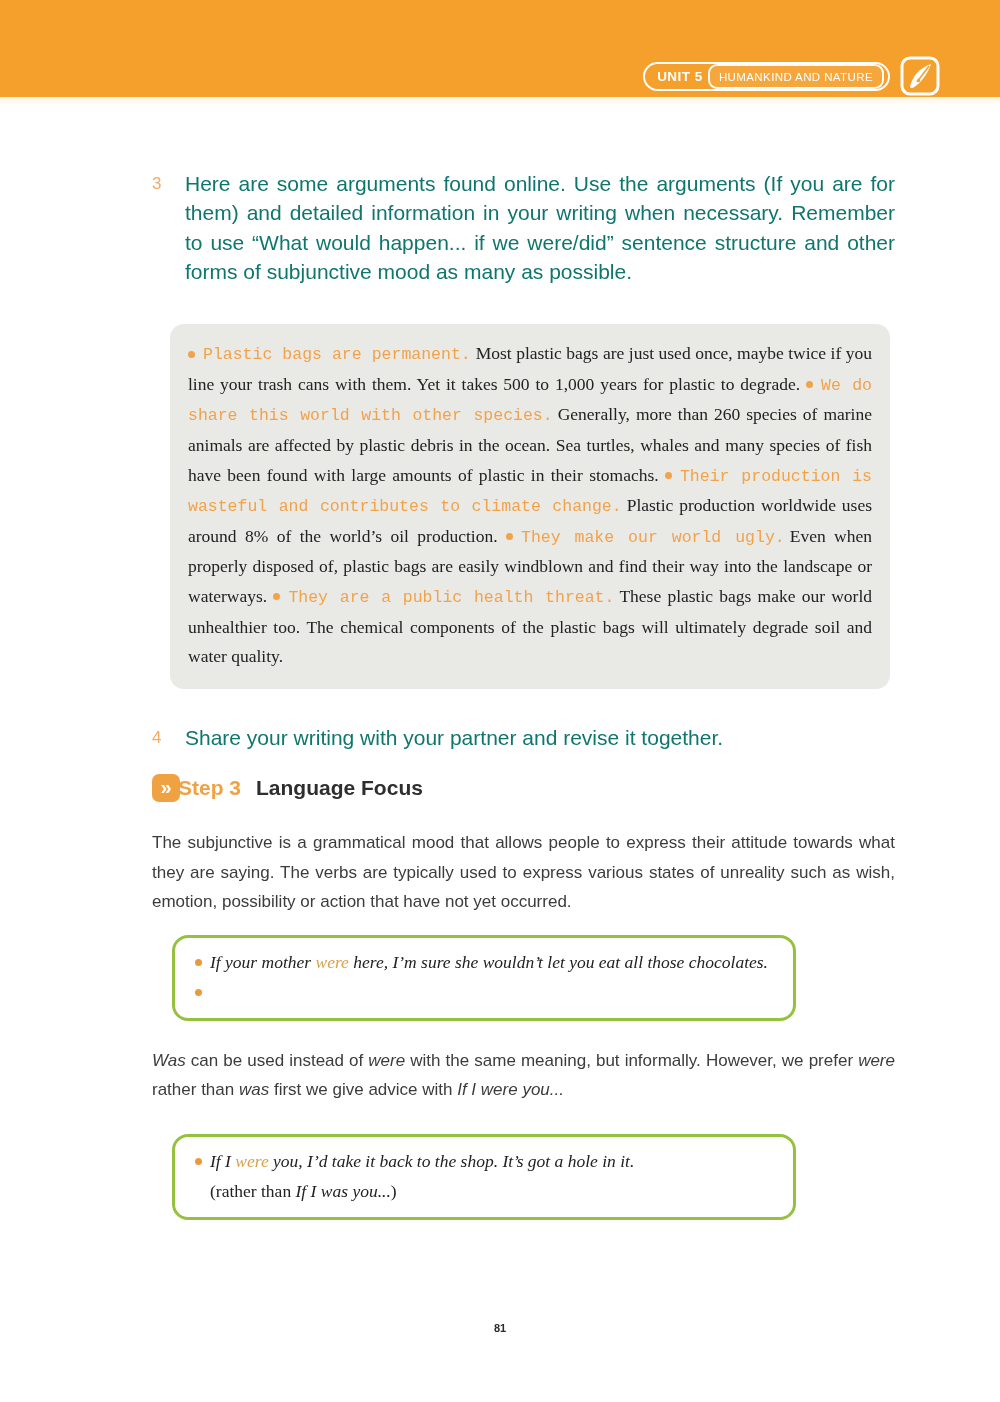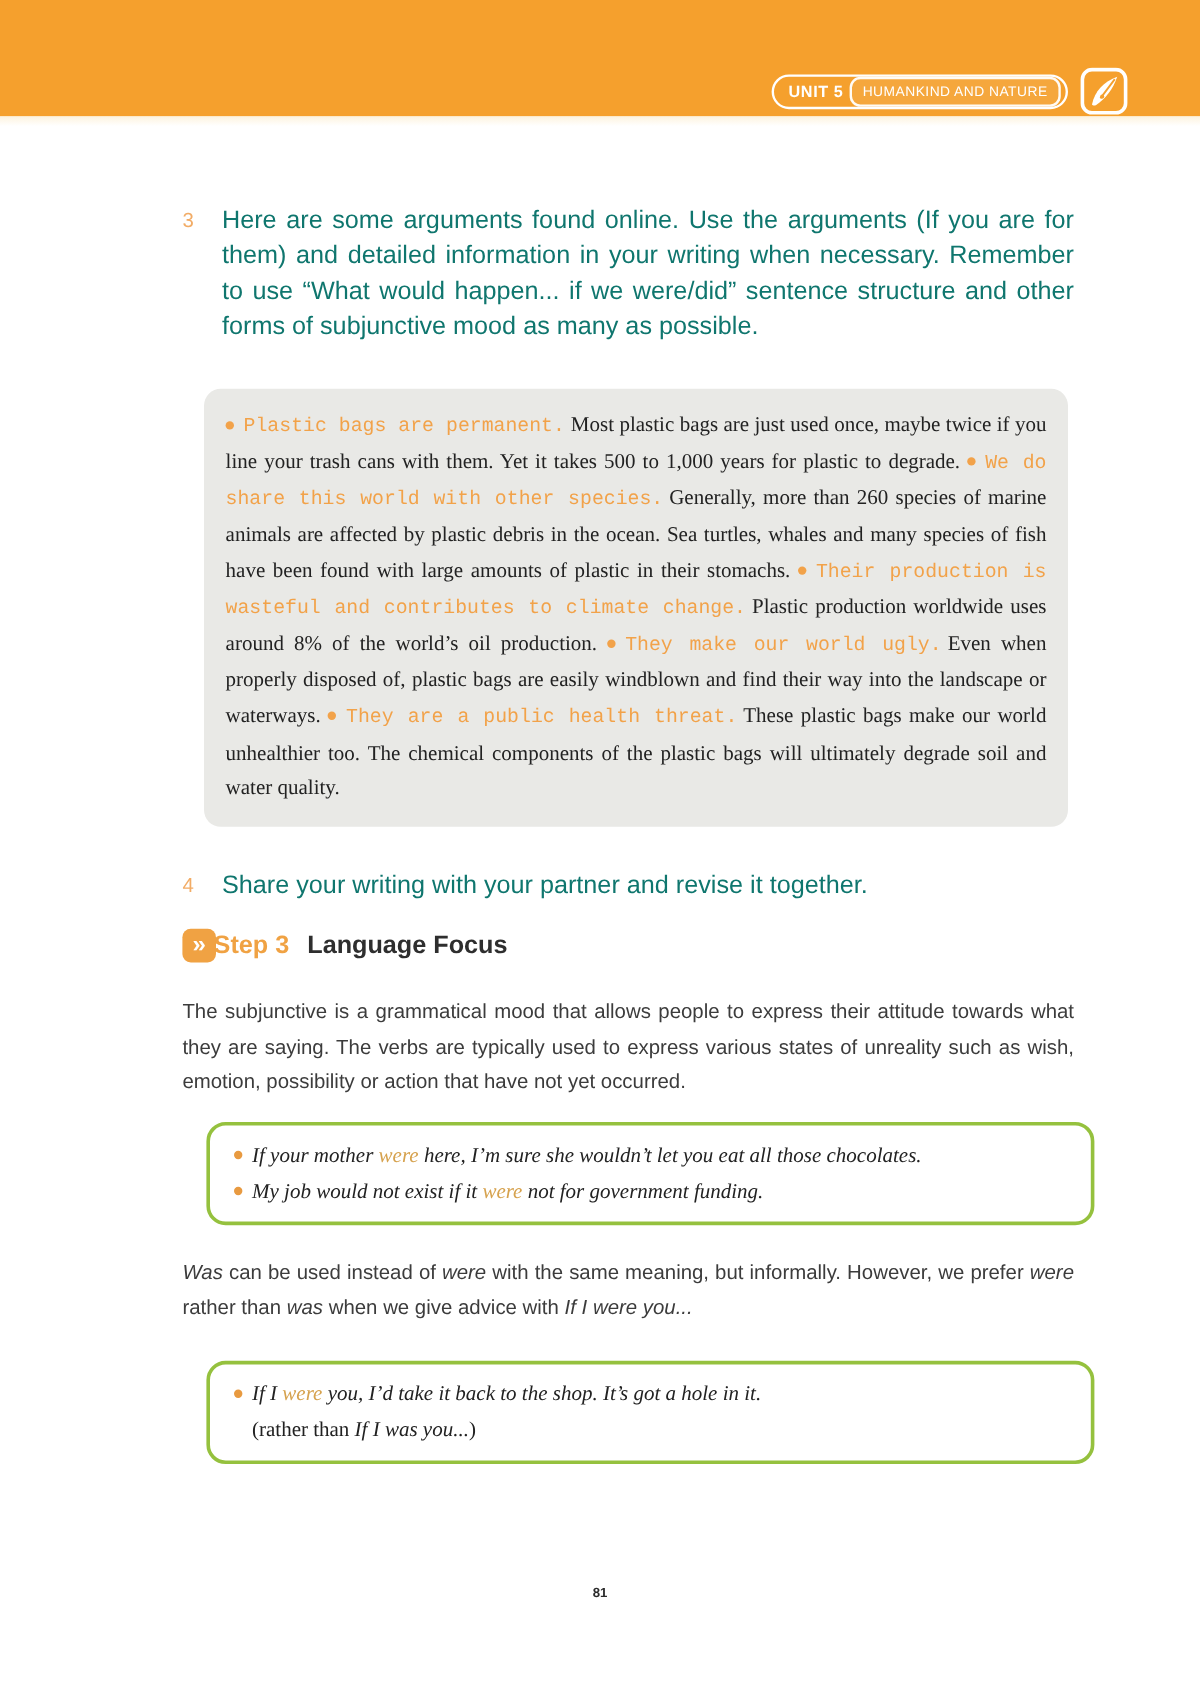--- a/index.html
+++ b/index.html
@@ -93,21 +93,21 @@
   }
   
   .lf-para{
     margin-top:0;color:var(--dark);font-size:17px;line-height:29.5px;
     text-align:justify;
   }
   .lf-first{margin-top:26px;}
   .lf-gap{margin-top:18px;}
   
   .example-box{
-    margin:18px 17px 0 20px;width:740px;background:#ffffff;
+    margin:18px 17px 0 20px;width:624px;background:#ffffff;
     border:3.5px solid var(--green);border-radius:16px;
     padding:9px 20px 11px;
     font-family:"Liberation Serif",serif;font-size:17.5px;line-height:30px;
     color:#222222;
   }
   .example-box .bullet-dot{background:#E89A40;}
   .example-note{padding-left:15px;}
   .seg-i{font-style:italic;}
   .seg-hl{color:var(--were-gold);}
   
@@ -172,25 +172,25 @@
     <span class="step-title">Language Focus</span>
   </div>
 
   <p class="lf-para lf-first">The subjunctive is a grammatical mood that allows people to express their attitude towards what they are saying. The verbs are typically used to express various states of unreality such as wish, emotion, possibility or action that have not yet occurred.</p>
 
   <div class="example-box">
     <div>
       <span class="bullet-dot"></span><span><span class="seg-i">If your mother </span><span class="seg-i seg-hl">were</span><span class="seg-i"> here, I’m sure she wouldn’t let you eat all those chocolates.</span></span>
     </div>
     <div>
-      <span class="bullet-dot"></span><span><span class="seg-i">My job would not exist if it </span><span class="seg-i seg-hl">were</span><span class="seg-i"> not for government funding.</span></span>
+      <span class="bullet-dot"></span>
     </div>
   </div>
 
-  <p class="lf-para lf-gap" style="margin-top:25px;"><span class="seg-i">Was</span><span> can be used instead of </span><span class="seg-i">were</span><span> with the same meaning, but informally. However, we prefer </span><span class="seg-i">were</span><span> rather than </span><span class="seg-i">was</span><span> when we give advice with </span><span class="seg-i">If I were you...</span></p>
+  <p class="lf-para lf-gap" style="margin-top:25px;"><span class="seg-i">Was</span><span> can be used instead of </span><span class="seg-i">were</span><span> with the same meaning, but informally. However, we prefer </span><span class="seg-i">were</span><span> rather than </span><span class="seg-i">was</span><span> first we give advice with </span><span class="seg-i">If I were you...</span></p>
 
   <div class="example-box" style="margin-top:29px;">
     <div>
       <span class="bullet-dot"></span><span><span class="seg-i">If I </span><span class="seg-i seg-hl">were</span><span class="seg-i"> you, I’d take it back to the shop. It’s got a hole in it.</span></span>
     </div>
     <div class="example-note"><span>(rather than </span><span class="seg-i">If I was you...</span><span>)</span></div>
   </div>
 
 </div>
 

